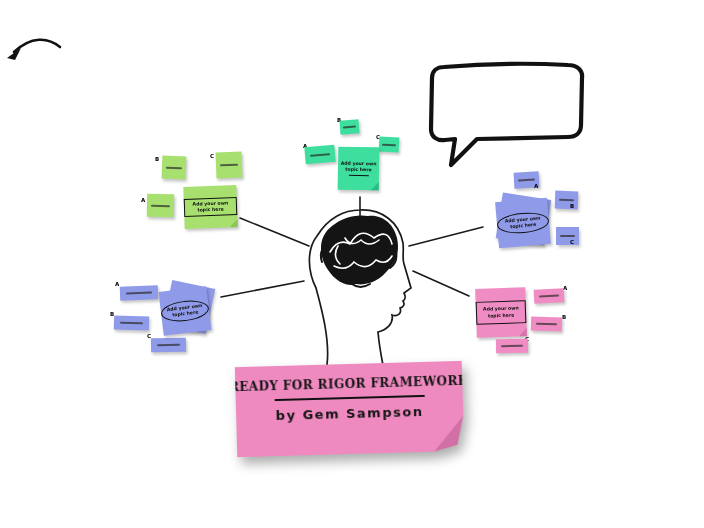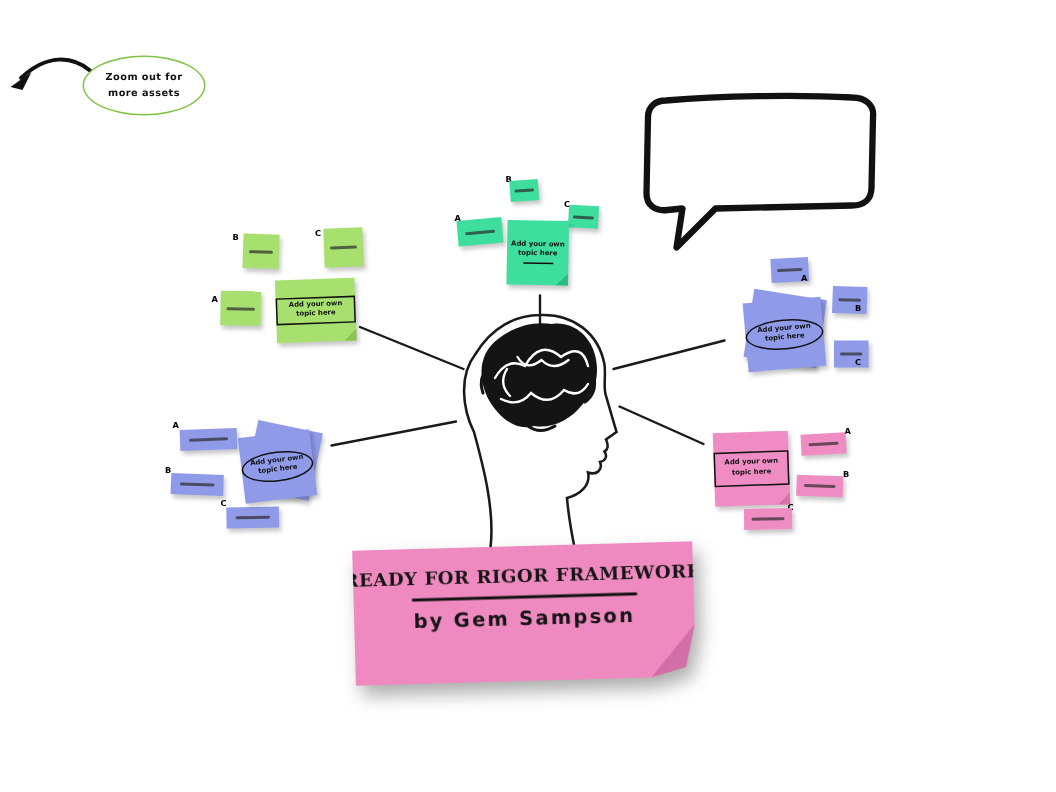--- a/index.html
+++ b/index.html
@@ -72,24 +72,20 @@
         <path d="M338 246 q-6 10 2 18"></path>
       </g>
       <g fill="none" stroke="#141414" stroke-width="2" stroke-linecap="round">
         <path d="M322 262 q-4 -12 6 -18"></path>
         <path d="M390 268 q8 -6 6 -16"></path>
         <path d="M352 284 q8 6 18 0"></path>
       </g>
     </g>
   </svg>
 
-  <div class="zoom-hint">
-    <span>Zoom out for</span>
-    <span>more assets</span>
-  </div>
 
   <div>
     <span class="note-label" style="left:303px;top:144px">A</span>
     <div class="note mint" style="left:305px;top:146px;width:30px;height:17px;transform:rotate(-5deg)">
         <div class="scribble"></div>
       </div>
     <span class="note-label" style="left:337px;top:118px">B</span>
     <div class="note mint" style="left:340px;top:120px;width:19px;height:14px;transform:rotate(-4deg)">
         <div class="scribble"></div>
       </div>

